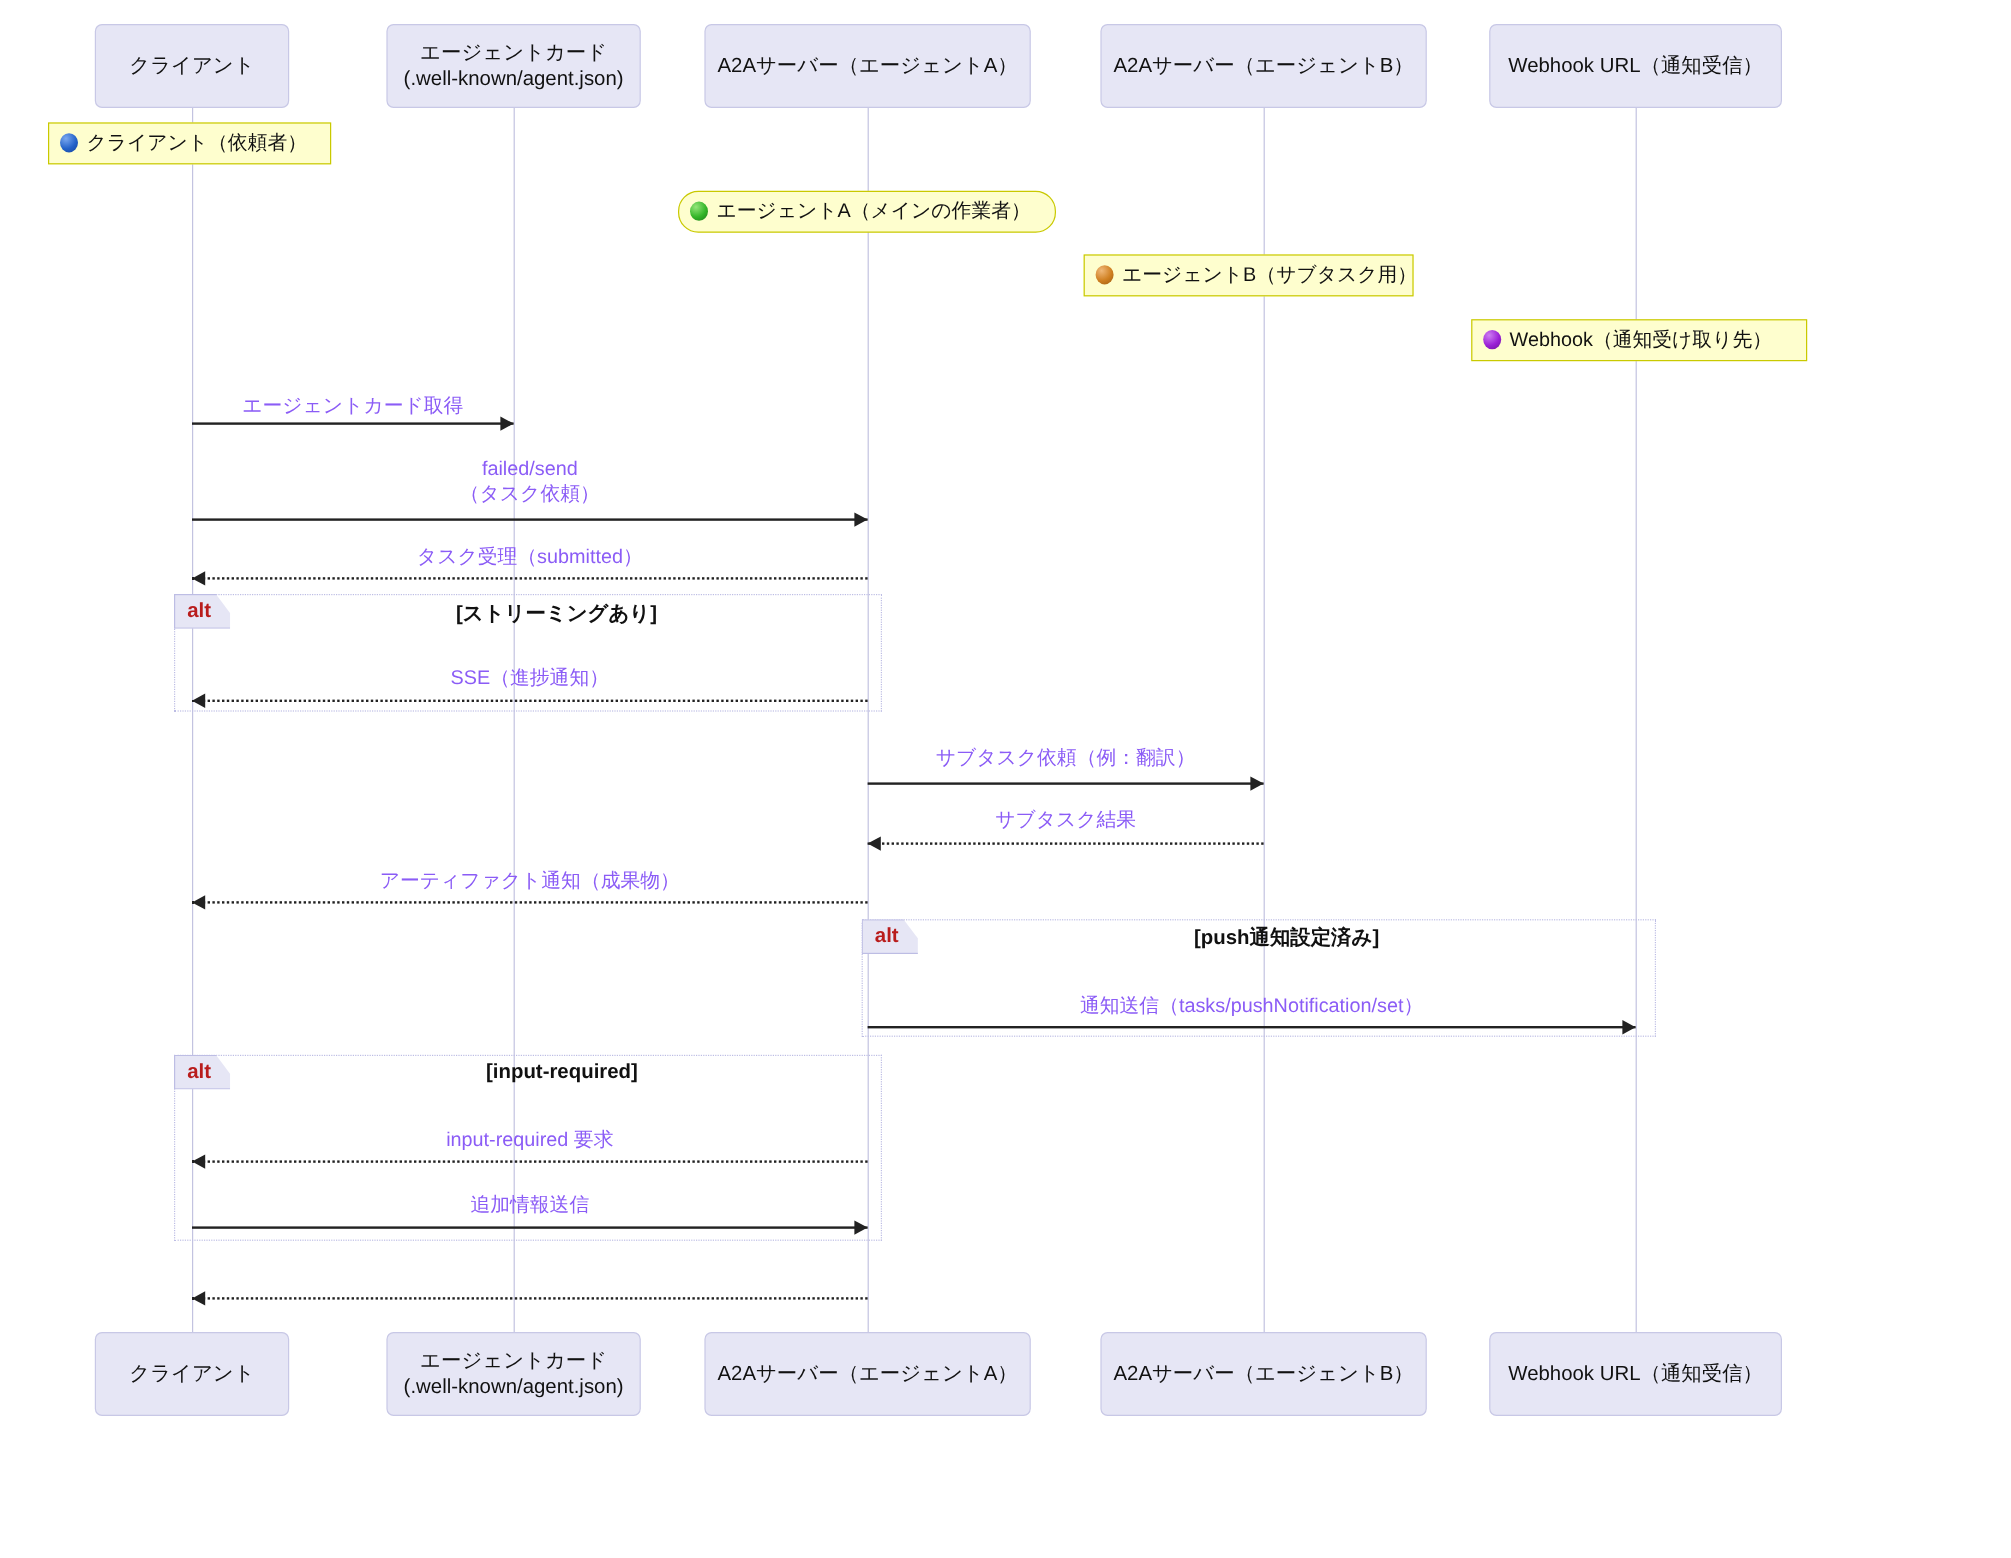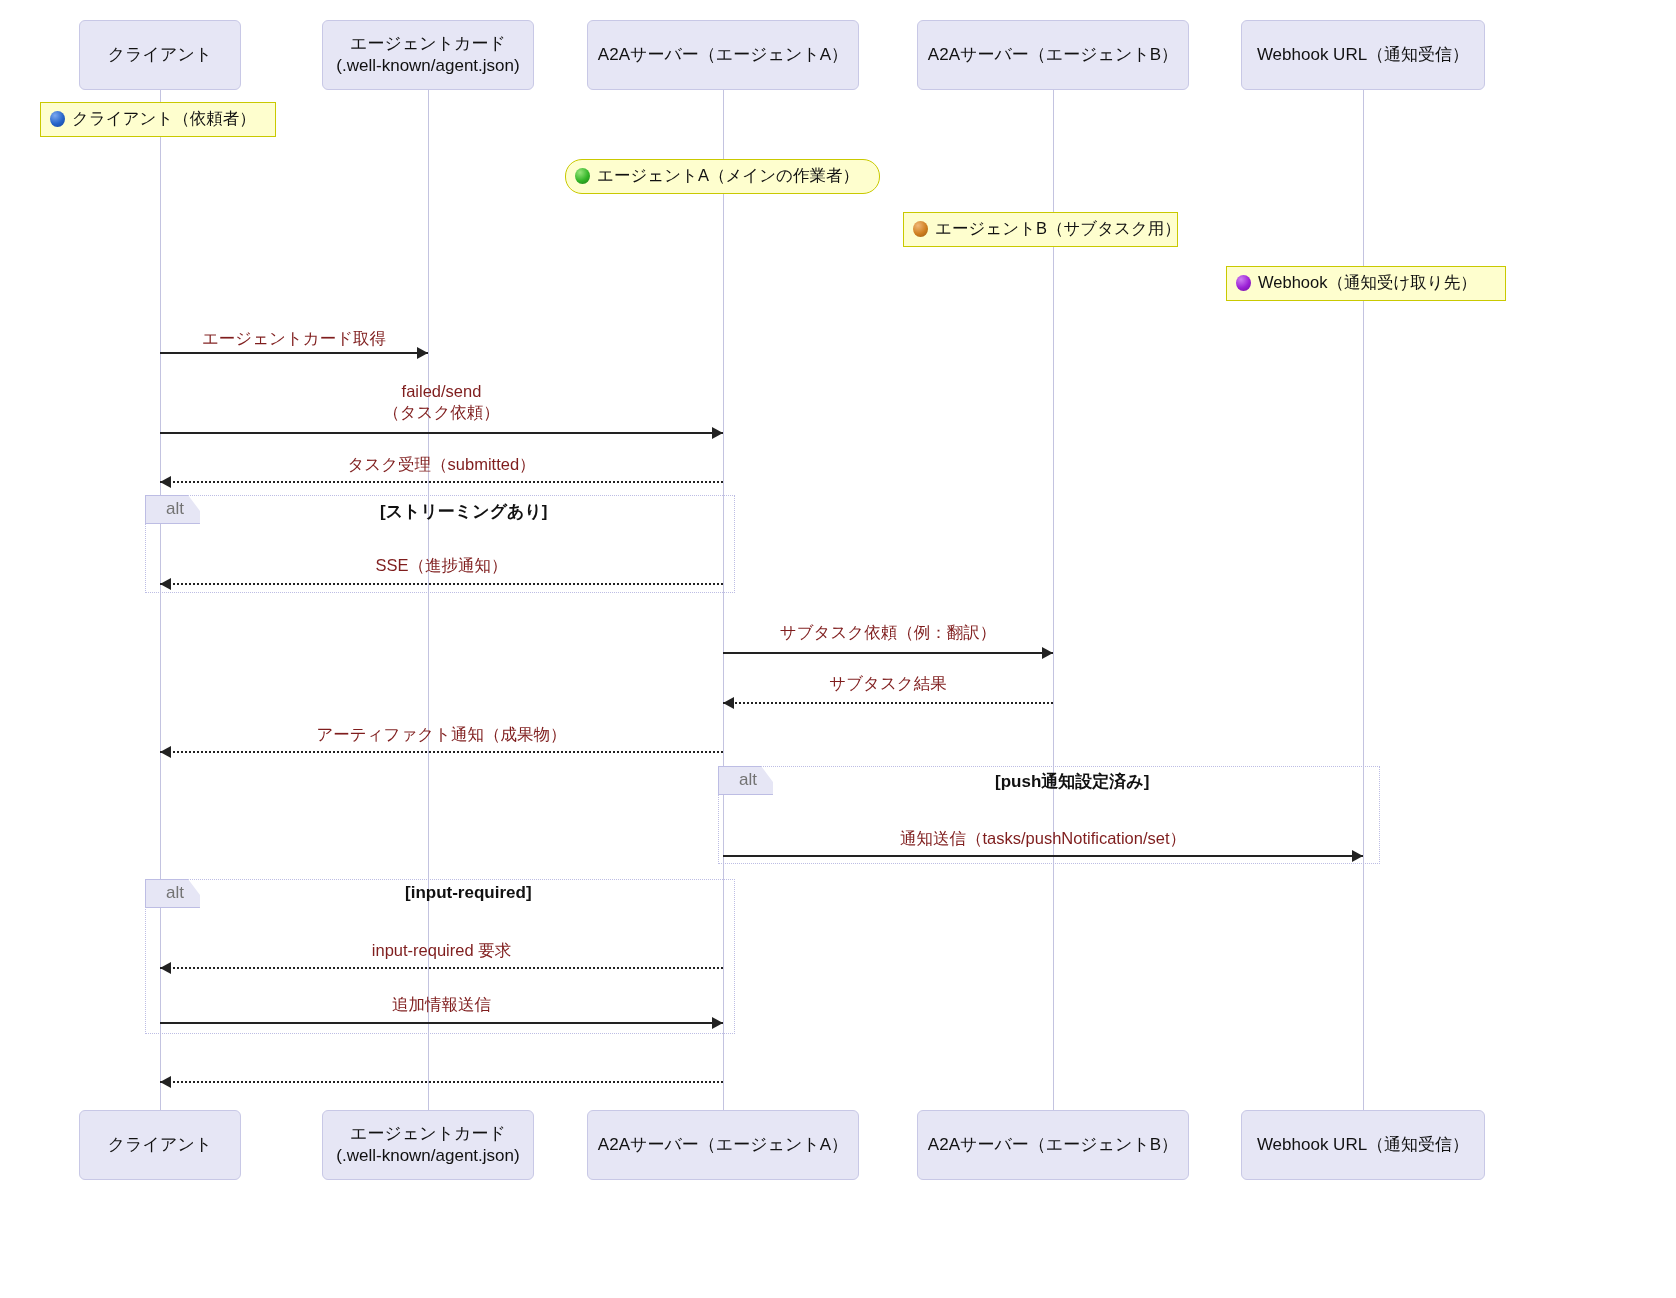--- a/index.html
+++ b/index.html
@@ -79,41 +79,41 @@
     width: 0; height: 0;
     border-top: 6px solid transparent;
     border-bottom: 6px solid transparent;
   }
   .arrowhead.right { border-left: 11px solid #222222; }
   .arrowhead.left  { border-right: 11px solid #222222; }
 
   .msg-label {
     position: absolute;
     font-size: 16.5px;
-    color: #7f1d1d;
+    color: #8b5cf6;
     text-align: center;
     line-height: 1.28;
     white-space: pre-line;
   }
 
   
   .group-frame {
     position: absolute;
     border: 1px dotted #BDBDE4;
     background: transparent;
   }
   .group-tag {
     position: absolute;
     background: #E6E6F5;
     border: 1px solid #BDBDE4;
     border-right: none;
     font-size: 17px;
-    font-weight: normal;
-    color: #737373;
-    padding: 3px 16px 4px 20px;
+    font-weight: bold;
+    color: #b91c1c;
+    padding: 3px 16px 4px 10px;
     -webkit-clip-path: polygon(0 0, calc(100% - 12px) 0, 100% 55%, 100% 100%, 0 100%);
     clip-path: polygon(0 0, calc(100% - 12px) 0, 100% 55%, 100% 100%, 0 100%);
   }
   .group-cond {
     position: absolute;
     font-size: 17px;
     font-weight: bold;
     color: #111111;
     white-space: nowrap;
   }

